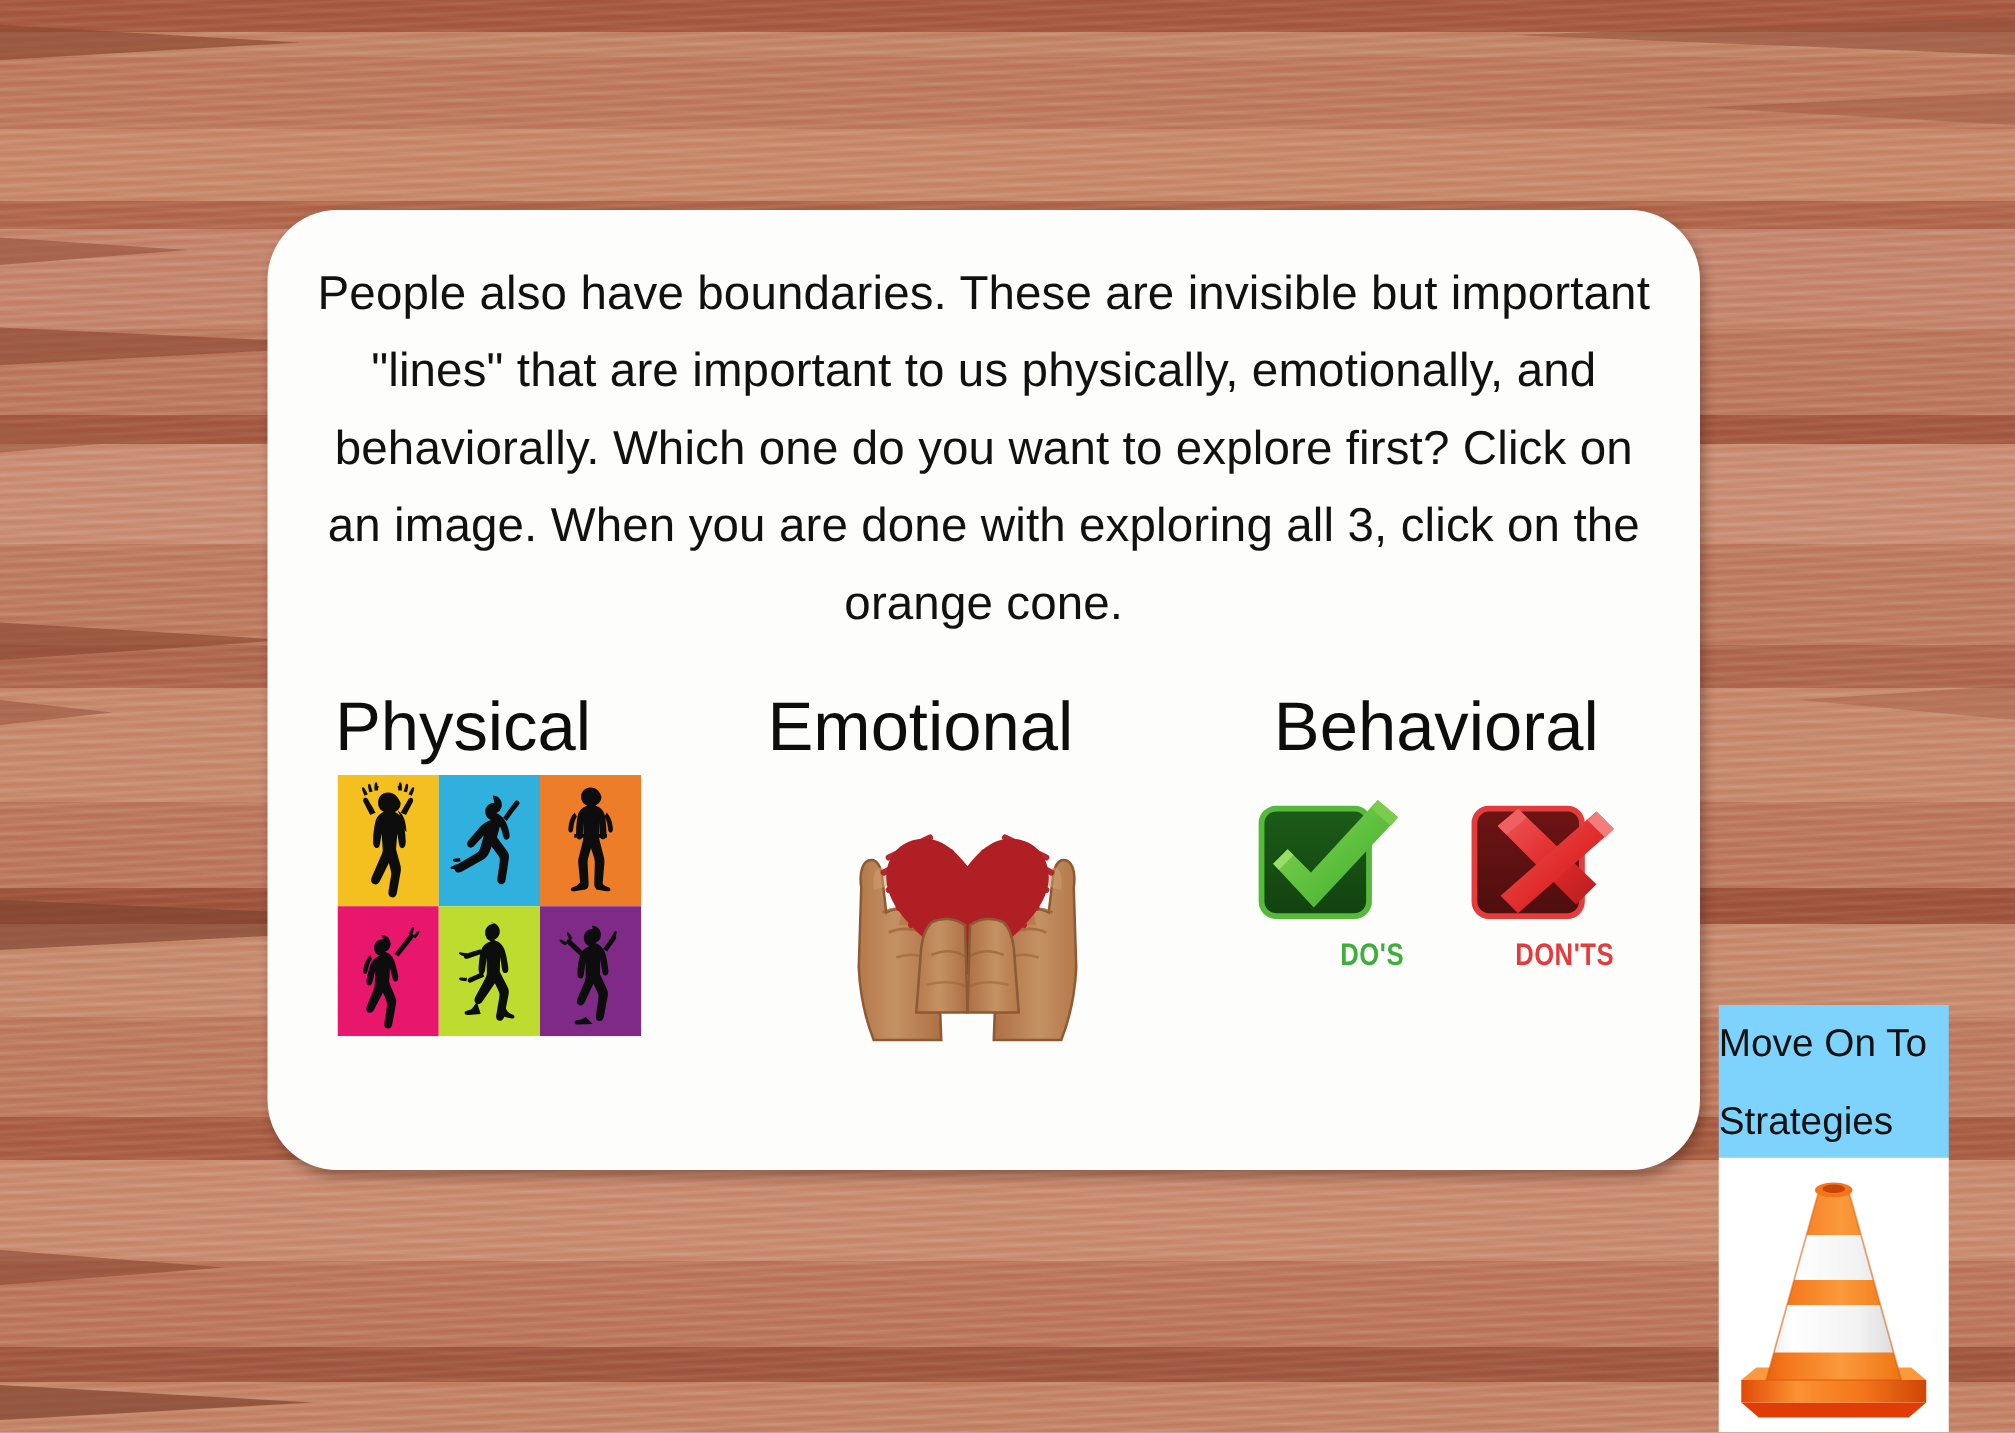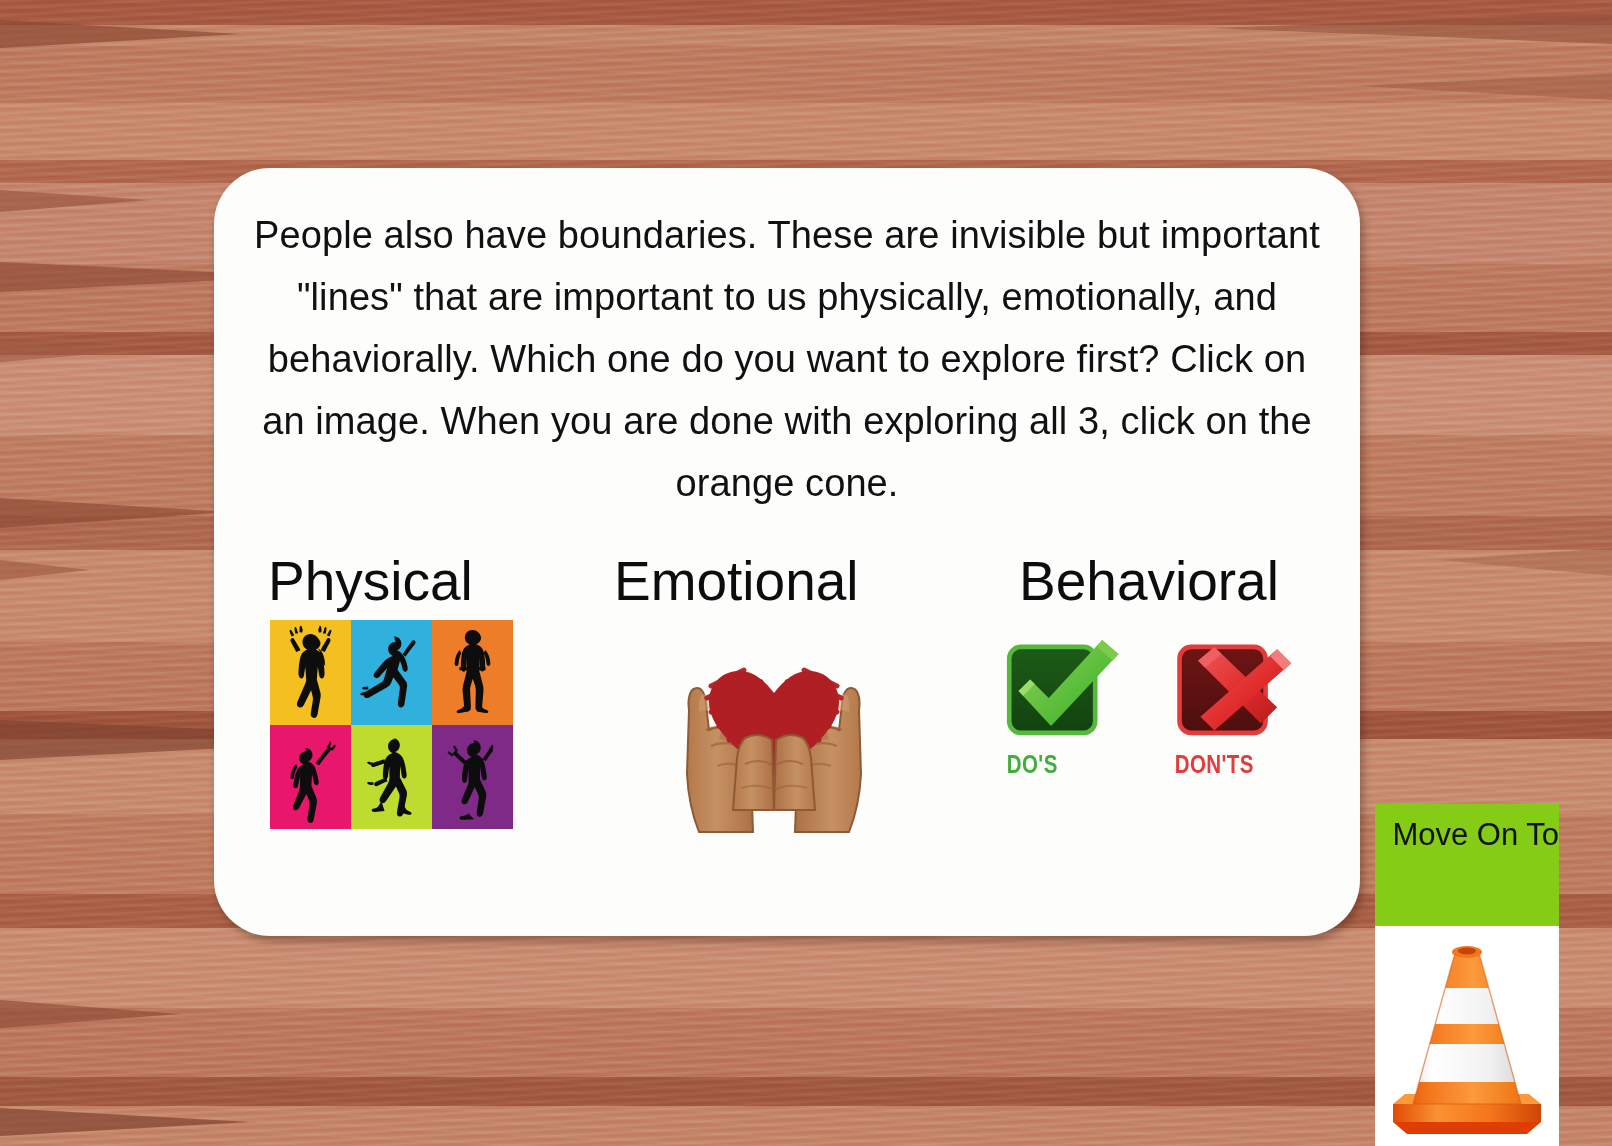--- a/index.html
+++ b/index.html
@@ -165,44 +165,44 @@
   .hands-heart svg { display:block; width:100%; height:100%; }
 
   
   .dos-donts {
     width: 330px; height: 175px;
     margin: 14px auto 0;
     display: flex;
     justify-content: center;
     gap: 26px;
   }
-  .dd-item { width: 142px; text-align: left; }
+  .dd-item { width: 142px; text-align: right; }
   .dd-icon { width: 142px; height: 122px; }
   .dd-icon svg { display:block; width:100%; height:100%; }
   .dd-label {
     margin-top: 2px;
     font-size: 25px;
     font-weight: 700;
     letter-spacing: 0.5px;
     transform: scaleX(0.82);
     font-family: "Liberation Sans Narrow", "Liberation Sans", sans-serif;
   }
   .dd-label.dos   { color: #3fae3a; }
   .dd-label.donts { color: #e23c3c; }
 
   
   #move-on-label {
     position: absolute;
     left: 1375px; top: 804px;
     width: 184px; height: 122px;
-    background: #84cc16;
+    background: #7dd3fc;
     color: #111111;
     font-size: 31px;
     line-height: 62px;
-    text-align: right;
+    text-align: left;
     overflow: hidden;
   }
   #move-on-label .l1, #move-on-label .l2 { display: block; }
 
   #cone-button {
     position: absolute;
     left: 1375px; top: 926px;
     width: 184px; height: 220px;
     background: #ffffff;
     overflow: hidden;
@@ -445,20 +445,21 @@
 
           </div>
         </div>
       </div>
 
     </div>
   </div>
 
   <div id="move-on-label">
     <span class="l1">Move On To</span>
+    <span class="l2">Strategies</span>
   </div>
 
   <div id="cone-button">
     <svg viewBox="0 0 184 220">
       <defs>
         <linearGradient id="coneG" x1="0" y1="0" x2="1" y2="0">
           <stop offset="0%" stop-color="#d94a06"></stop>
           <stop offset="22%" stop-color="#f4761b"></stop>
           <stop offset="52%" stop-color="#fb9a3c"></stop>
           <stop offset="80%" stop-color="#f07a18"></stop>

